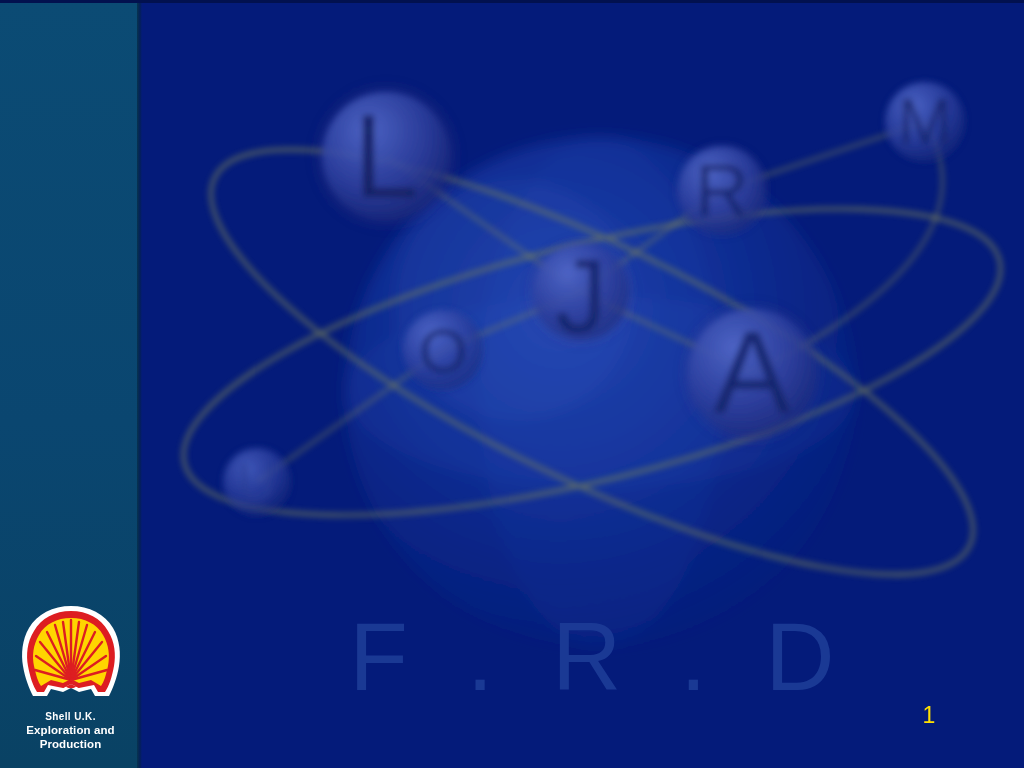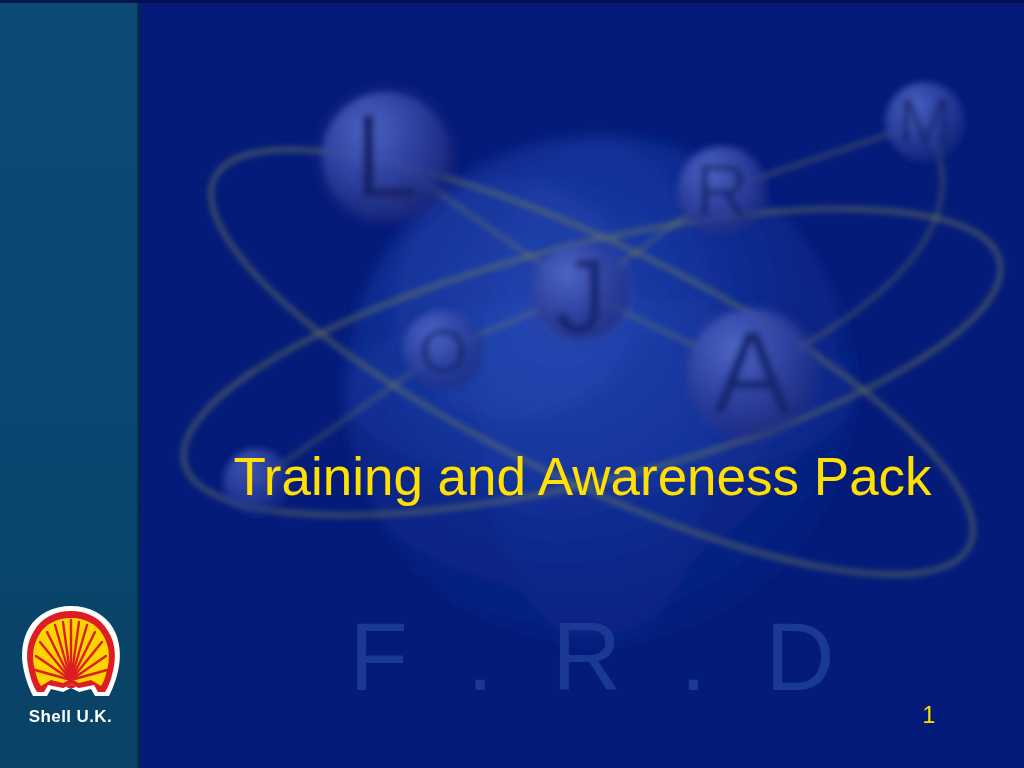--- a/index.html
+++ b/index.html
@@ -22,21 +22,21 @@
     z-index:40;
   }
   #sidebar-edge{position:absolute;left:137px;top:0;width:5px;height:768px;
     background:linear-gradient(90deg,#07344f 0%,#042057 60%,#041b7a 100%);
     z-index:41;}
 
   
   #logo-block{position:absolute;left:0;top:604px;width:141px;height:150px;z-index:45;
               text-align:center;}
   #shell-pecten{width:104px;height:97px;display:block;margin:0 auto;}
-  #logo-line1{color:#ffffff;font-size:17px;font-weight:bold;letter-spacing:.4px;
+  #logo-line1{color:#ffffff;font-size:10px;font-weight:bold;letter-spacing:.4px;
               margin-top:9px;line-height:13px;}
   #logo-line2{color:#ffffff;font-size:11.5px;font-weight:bold;letter-spacing:.1px;
               line-height:14px;}
 
   
   #art{position:absolute;left:141px;top:0;width:883px;height:768px;z-index:5;}
 
   
   #title{
     position:absolute;left:141px;top:193px;width:883px;
@@ -174,19 +174,19 @@
         <path d="M52 76 L68 21"></path>
         <path d="M52 76 L76 28"></path>
         <path d="M52 76 L83 38"></path>
         <path d="M52 76 L87 52"></path>
         <path d="M52 76 L88 66"></path>
       </g>
 
       <path d="M44 79 C47 86 57 86 60 79 L60 84 L52 80 L44 84 Z" fill="#dd1d21"></path>
     </svg>
     <div id="logo-line1">Shell U.K.</div>
+    <div id="logo-line2">Exploration and Production</div>
   </div>
 
-  <div id="subtitle">Training and Awareness Pack</div>
   <div id="pagenum">1</div>
 
   <div id="frame-top"></div>
 </div>
 
 </body></html>

